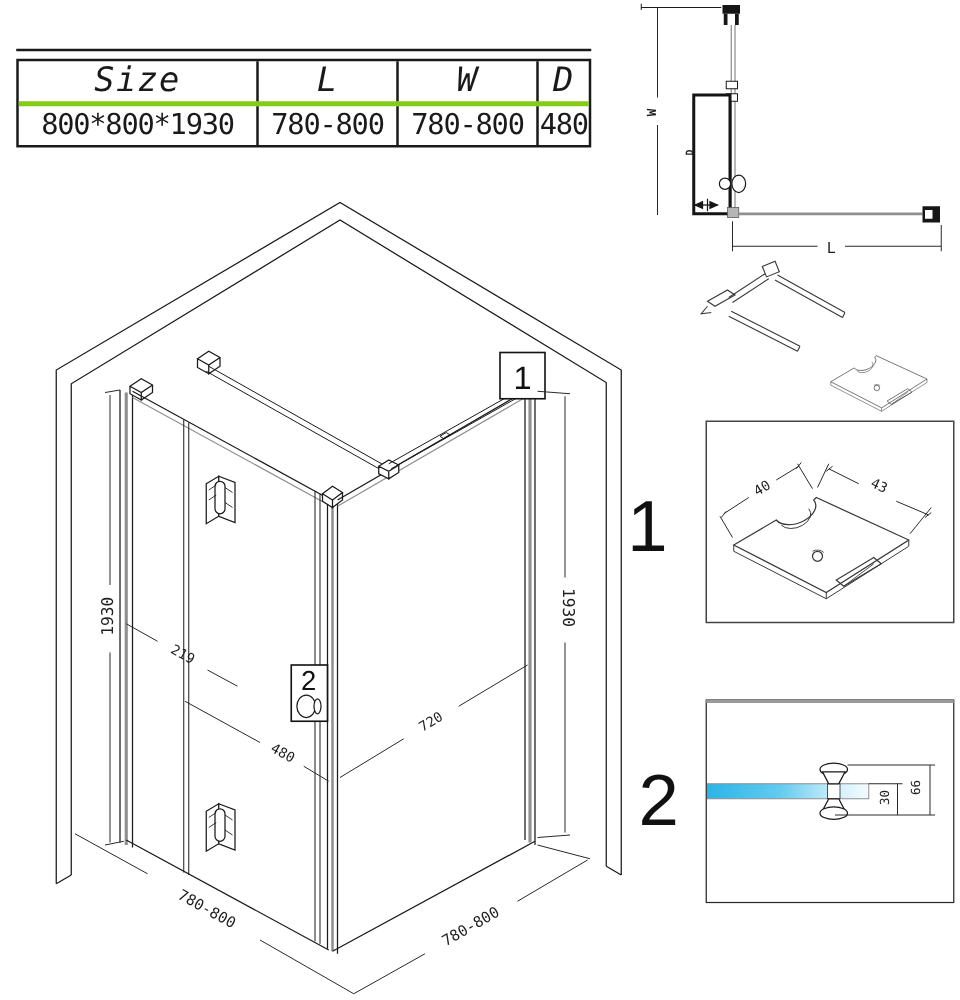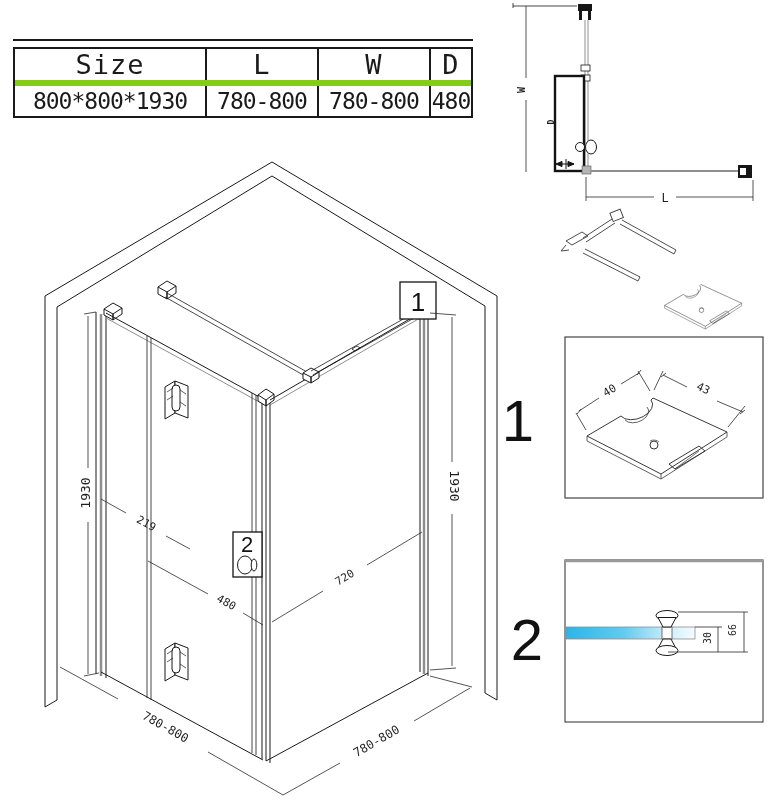--- a/index.html
+++ b/index.html
@@ -3,21 +3,21 @@
 <meta charset="utf-8">
 <style>
   html,body{margin:0;padding:0;background:#fff;}
   .canvas{position:relative;width:768px;height:800px;background:#ffffff;overflow:hidden;
           font-family:"DejaVu Sans Mono", monospace;}
   
   .top-rule{position:absolute;left:13px;top:39px;width:460px;height:0;border-top:2px solid #1a1a1a;}
   .size-table{position:absolute;left:13px;top:47px;width:460px;height:71px;
               border:2px solid #1a1a1a;box-sizing:border-box;display:flex;flex-direction:column;}
   .tr{display:flex;flex:1;}
-  .tr.head{border-bottom:6px solid #84cc16;}
+  .tr.head{border-bottom:4px solid #84cc16;font-style:italic;}
   .td{display:flex;align-items:center;justify-content:center;box-sizing:border-box;
       color:#1a1a1a;white-space:nowrap;overflow:visible;}
   .td + .td{border-left:2px solid #1a1a1a;}
   .c0{width:190px;} .c1{width:112px;} .c2{width:112px;} .c3{flex:1;}
   .tr.head .td{font-size:27px;font-weight:400;letter-spacing:1px;}
   .tr.body .td{font-size:23px;font-weight:400;letter-spacing:-1px;}
   
   svg{position:absolute;left:0;top:0;}
   .ln{stroke:#1a1a1a;stroke-width:1;fill:none;}
   .thin{stroke:#1a1a1a;stroke-width:0.8;fill:none;}

